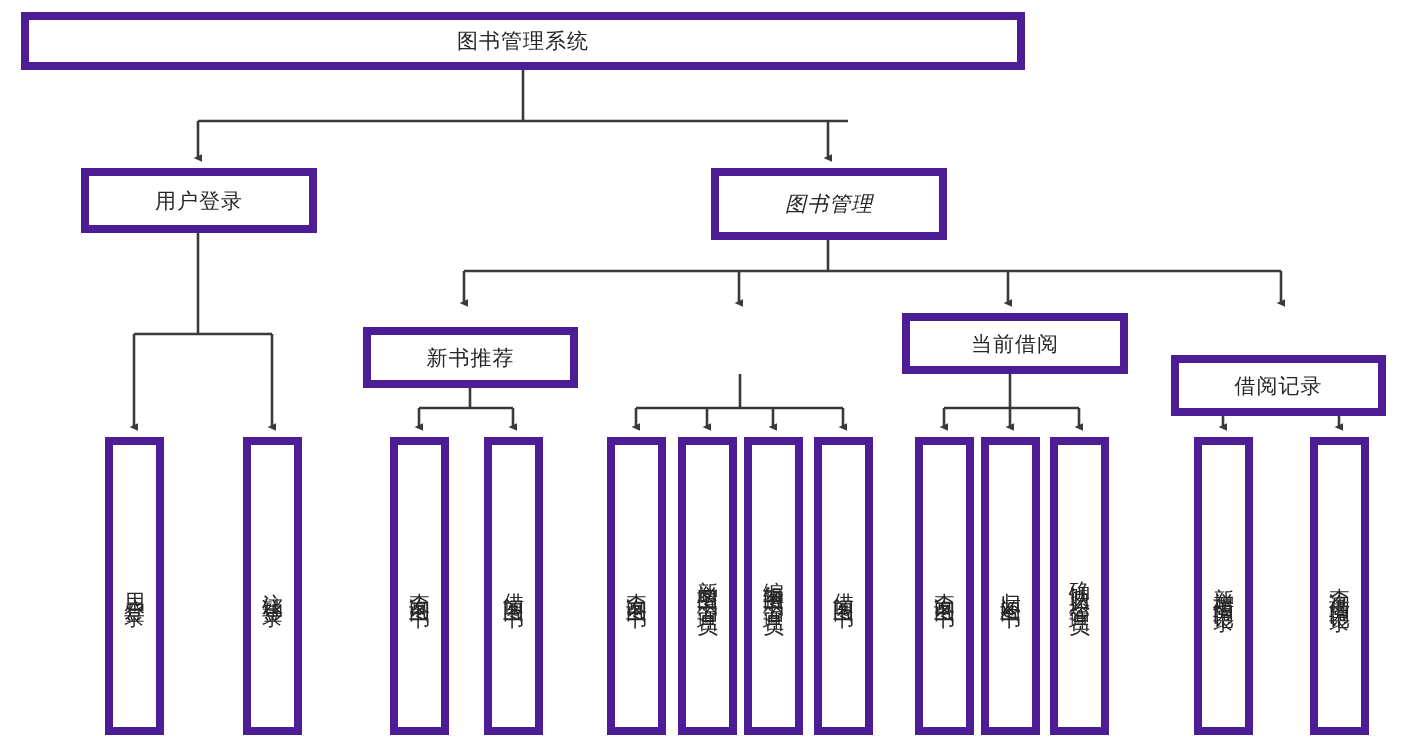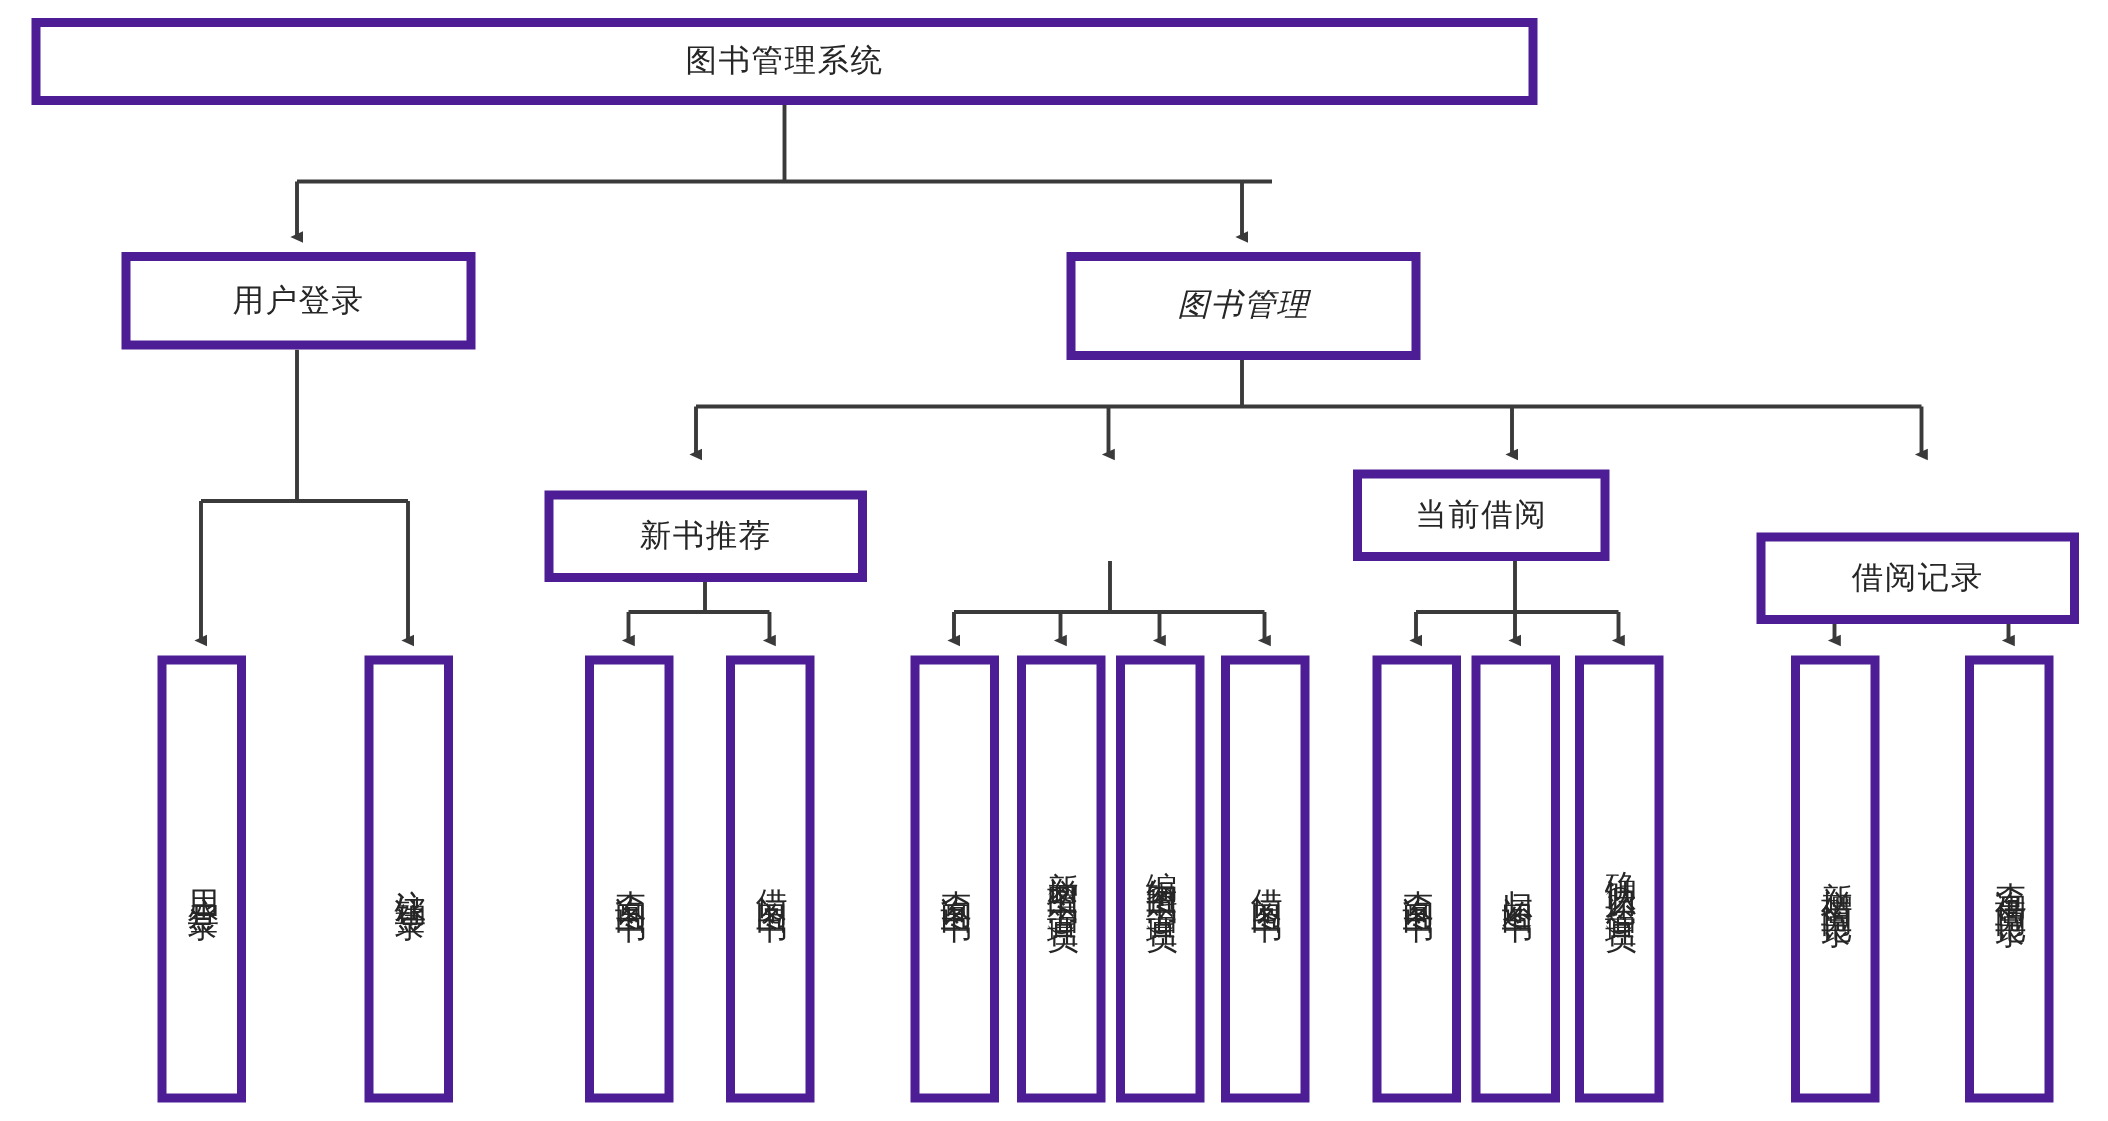--- a/index.html
+++ b/index.html
@@ -22,21 +22,21 @@
     left: 0;
     top: 0;
     width: 1405px;
     height: 747px;
     pointer-events: none;
   }
   .node {
     position: absolute;
     box-sizing: border-box;
     background: #ffffff;
-    border: 6px solid #4c1d95;
+    border: 8px solid #4c1d95;
     display: flex;
     align-items: center;
     justify-content: center;
     color: #262626;
     z-index: 2;
   }
   .node.h-label {
     font-size: 21px;
     letter-spacing: 1px;
     line-height: 1.2;
@@ -128,21 +128,21 @@
 
   <div class="node h-label" style="left:711px; top:168px; width:236px; height:72px;font-style:italic;">
     <span>图书管理</span>
   </div>
 
   <div class="node h-label" style="left:363px; top:327px; width:215px; height:61px;">
     <span>新书推荐</span>
   </div>
 
 
-  <div class="node h-label" style="left:902px; top:313px; width:171px; height:61px;">
+  <div class="node h-label" style="left:902px; top:313px; width:226px; height:61px;">
     <span>当前借阅</span>
   </div>
 
   <div class="node h-label" style="left:1171px; top:313px; width:215px; height:61px;margin-top:42px;">
     <span>借阅记录</span>
   </div>
 
   <div class="node v-label" style="left:105px; top:437px; width:59px; height:298px;">
     <span class="vtext">用户登录</span>
   </div>

